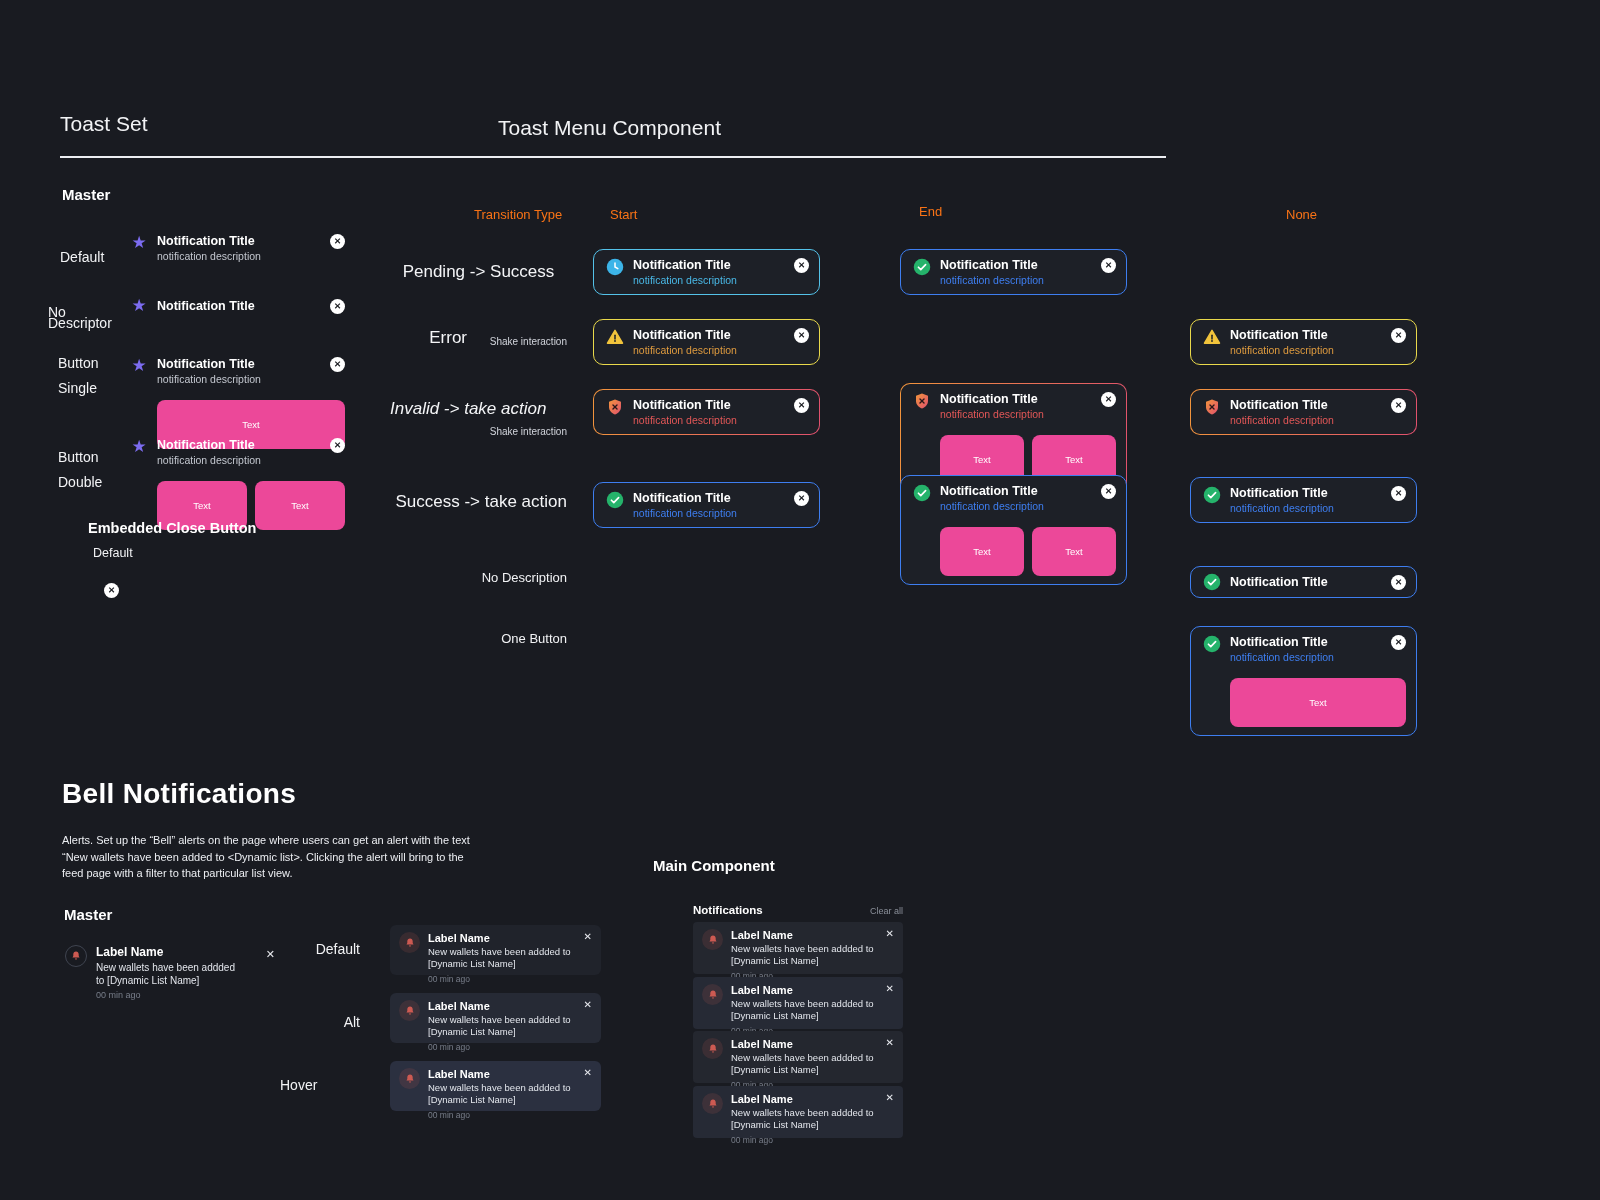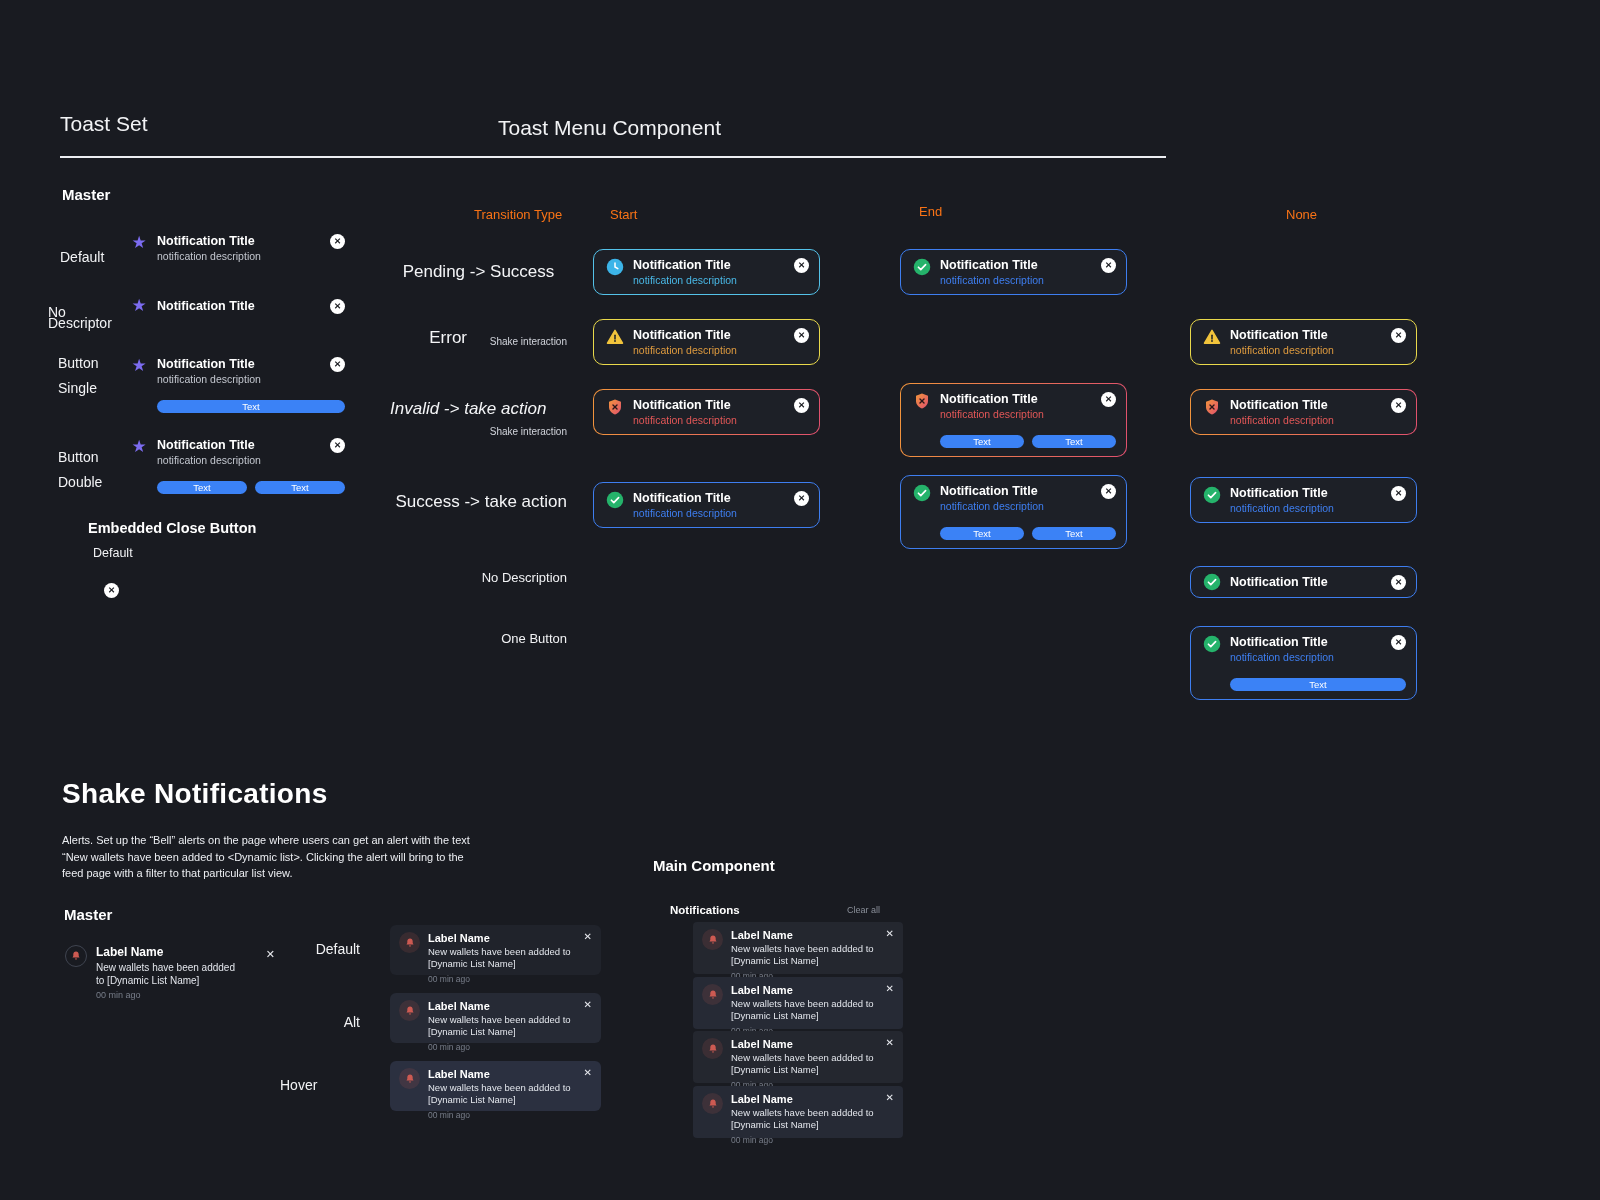--- a/index.html
+++ b/index.html
@@ -26,22 +26,22 @@
            gap:9px; flex-wrap:wrap; }
   .toast .ticon { flex:0 0 18px; width:18px; height:18px; }
   .toast .ticon svg { width:18px; height:18px; display:block; }
   .toast .tbody { flex:1; min-width:0; }
   .toast .ttitle { font-size:12.5px; font-weight:600; color:#fff; white-space:nowrap; }
   .toast .tdesc { font-size:10.5px; margin-top:2px; white-space:nowrap; }
   .close-btn { flex:0 0 15px; width:15px; height:15px; border-radius:50%; background:#ffffff;
                color:#15171c; font-size:8.5px; font-weight:700; display:flex; align-items:center;
                justify-content:center; cursor:pointer; line-height:1; }
   .tbuttons { flex-basis:100%; display:flex; gap:8px; margin-left:27px; margin-top:6px; }
-  .pill { flex:1; background:#3b82f6; border-radius:8px; color:#fff; font-size:9.5px;
-          text-align:center; padding:1px 0; cursor:pointer; }
+  .pill { flex:1; background:#ec4899; border-radius:8px; color:#fff; font-size:9.5px;
+          text-align:center; padding:19px 0; cursor:pointer; }
 
   .v-pending { border-color:#54c2e9; } .v-pending .tdesc { color:#49b8e6; }
   .v-success { border-color:#3e7ef0; } .v-success .tdesc { color:#3e7ef0; }
   .v-error   { border-color:#e9d94b; } .v-error .tdesc { color:#df9b3f; }
   .v-invalid { border-color:transparent;
                background:linear-gradient(#1d2027,#1d2027) padding-box,
                           linear-gradient(100deg,#f2953c,#e0506e) border-box; }
   .v-invalid .tdesc { color:#e25757; }
   .single-line { align-items:center; padding-top:6px; padding-bottom:6px; }
 
@@ -329,21 +329,21 @@
     <div class="tbody">
       <div class="ttitle">Notification Title</div>
       <div class="tdesc">notification description</div>
     </div>
     <span class="close-btn">✕</span>
     <div class="tbuttons">
       <span class="pill">Text</span>
     </div>
   </div>
 
-  <div class="abs bell-title" style="left:62px;top:778px;">Shake Notifications</div>
+  <div class="abs bell-title" style="left:62px;top:778px;">Bell Notifications</div>
   <div class="abs bell-para" style="left:62px;top:832px;width:418px;">Alerts. Set up the “Bell” alerts on the page where users can get an alert with the text “New wallets have been added to &lt;Dynamic list&gt;. Clicking the alert will bring to the feed page with a filter to that particular list view.</div>
   <div class="abs h-bold-md" style="left:64px;top:906px;">Master</div>
 
   <div class="abs" style="left:65px;top:945px;width:210px;display:flex;gap:9px;">
     <span class="bicon ringed" style="flex:0 0 22px;width:22px;height:22px;">
       <svg viewBox="0 0 24 24">
           <path d="M12 3c-3.2 0-5.4 2.4-5.4 5.5v3.6L5 15.2h14l-1.6-3.1V8.5C17.4 5.4 15.2 3 12 3z"></path>
           <path d="M9.6 17.2c.3 1.3 1.2 2.1 2.4 2.1s2.1-.8 2.4-2.1z"></path>
         </svg>
     </span>
@@ -396,21 +396,21 @@
     </span>
     <div class="bbody">
       <div class="blabel">Label Name</div>
       <div class="bdesc" style="width:150px;">New wallets have been addded to [Dynamic List Name]</div>
       <div class="btime">00 min ago</div>
     </div>
     <span class="x-thin">✕</span>
   </div>
 
   <div class="abs h-bold-md" style="left:653px;top:857px;">Main Component</div>
-  <div class="abs" style="left:670px;top:904px;width:210px;display:flex;justify-content:space-between;align-items:center;">
+  <div class="abs" style="left:693px;top:904px;width:210px;display:flex;justify-content:space-between;align-items:flex-end;">
     <span class="panel-title">Notifications</span>
     <span class="clear-all">Clear all</span>
   </div>
 
   <div class="bellcard" style="left:693px;top:922px;width:210px;height:52px;background:#24272f;border-radius:4px;">
     <span class="bicon">
       <svg viewBox="0 0 24 24">
           <path d="M12 3c-3.2 0-5.4 2.4-5.4 5.5v3.6L5 15.2h14l-1.6-3.1V8.5C17.4 5.4 15.2 3 12 3z"></path>
           <path d="M9.6 17.2c.3 1.3 1.2 2.1 2.4 2.1s2.1-.8 2.4-2.1z"></path>
         </svg>

